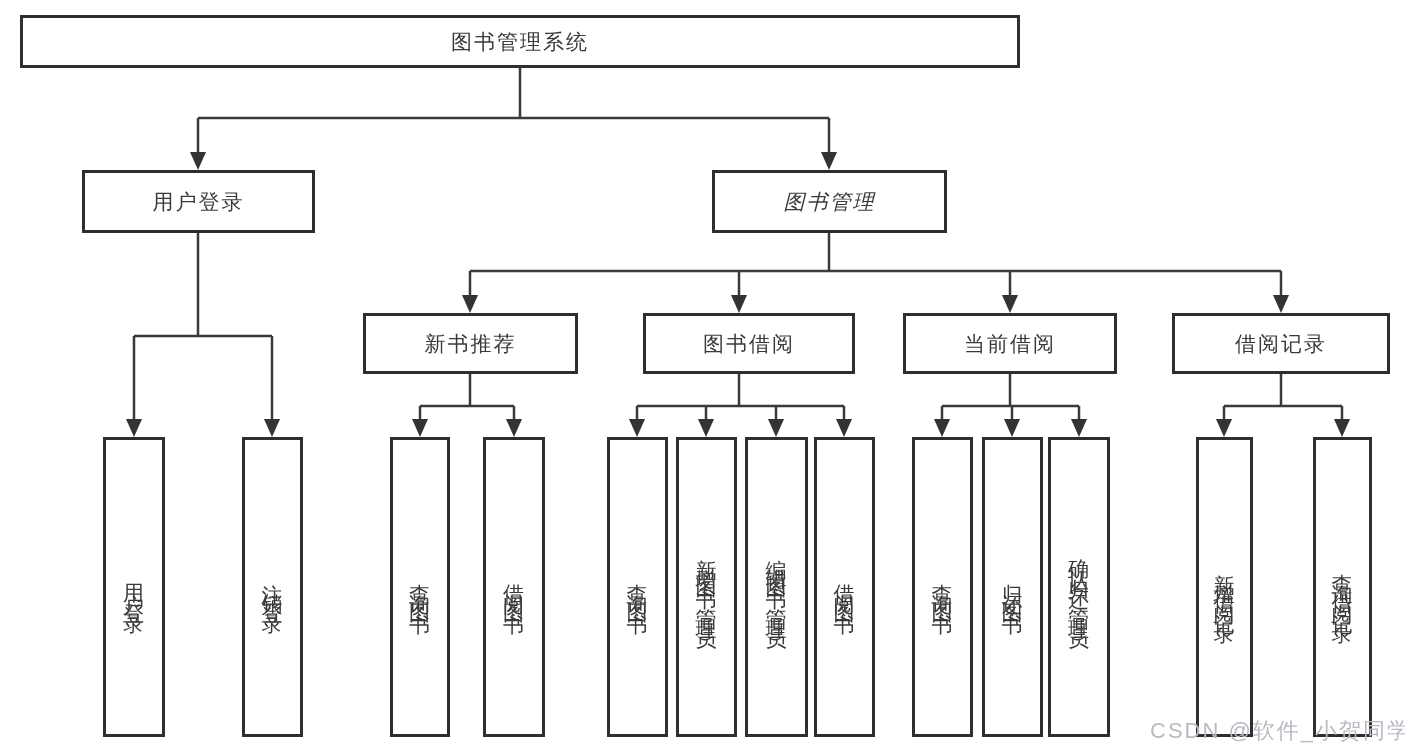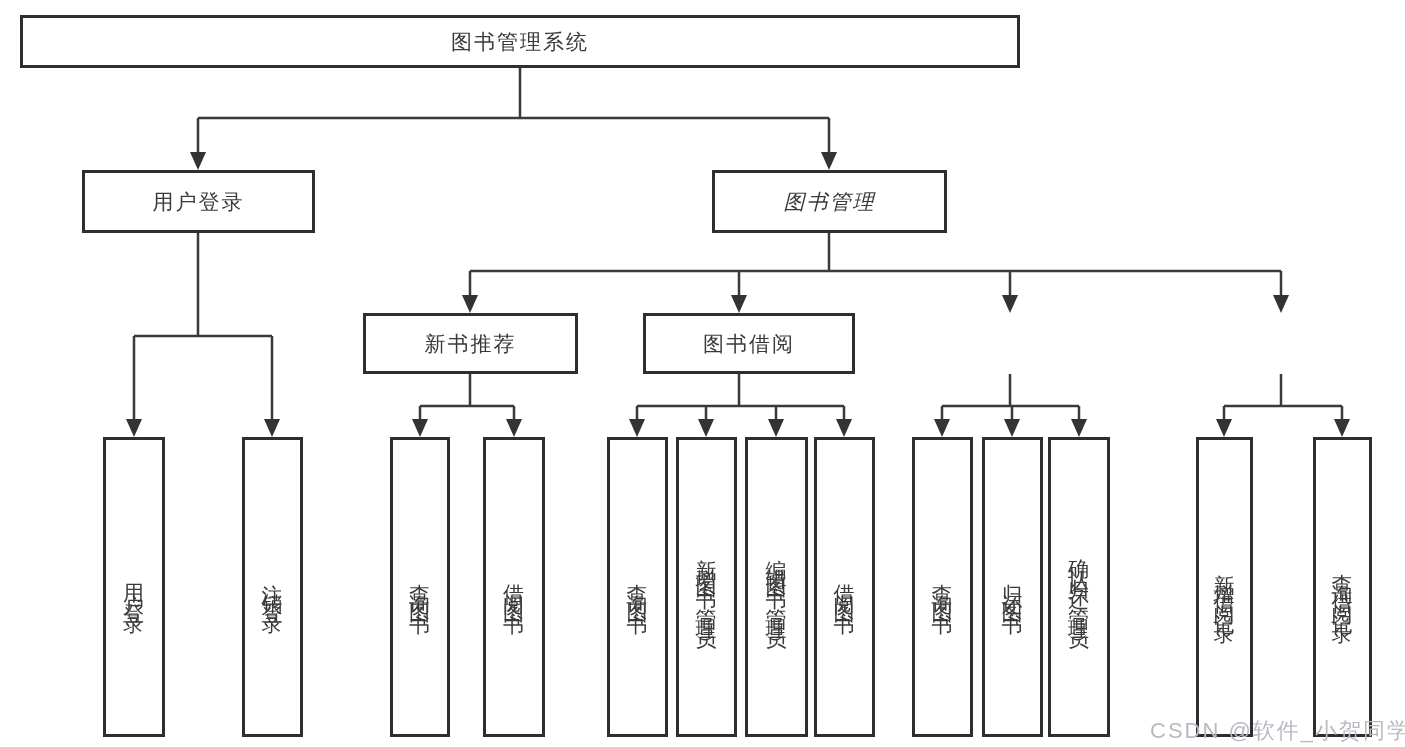--- a/index.html
+++ b/index.html
@@ -121,20 +121,26 @@
   <div class="node hnode n-book-mgmt">
     <span>图书管理</span>
   </div>
 
   <div class="node hnode n-new-rec">
     <span>新书推荐</span>
   </div>
   <div class="node hnode n-book-borrow">
     <span>图书借阅</span>
   </div>
+  <div class="node hnode n-cur-borrow">
+    <span>当前借阅</span>
+  </div>
+  <div class="node hnode n-borrow-rec">
+    <span>借阅记录</span>
+  </div>
 
   <div class="node vnode leaf l1">
     <span class="vtext">用户登录</span>
   </div>
   <div class="node vnode leaf l2">
     <span class="vtext">注销登录</span>
   </div>
   <div class="node vnode leaf l3">
     <span class="vtext">查询图书</span>
   </div>

